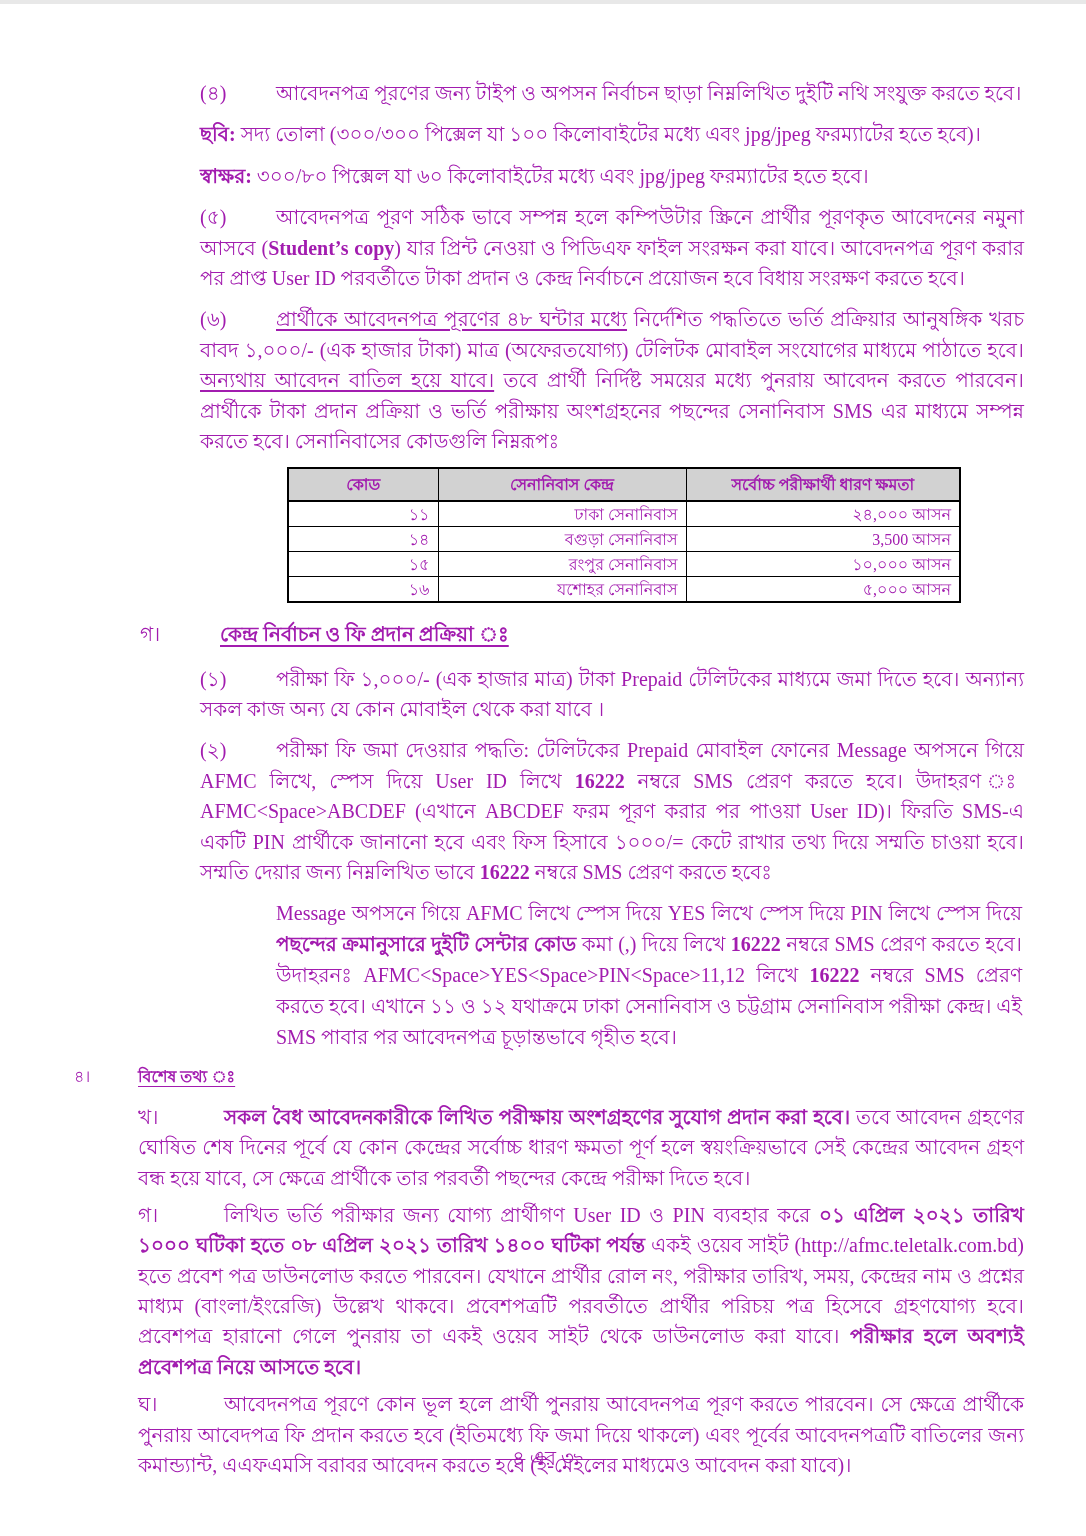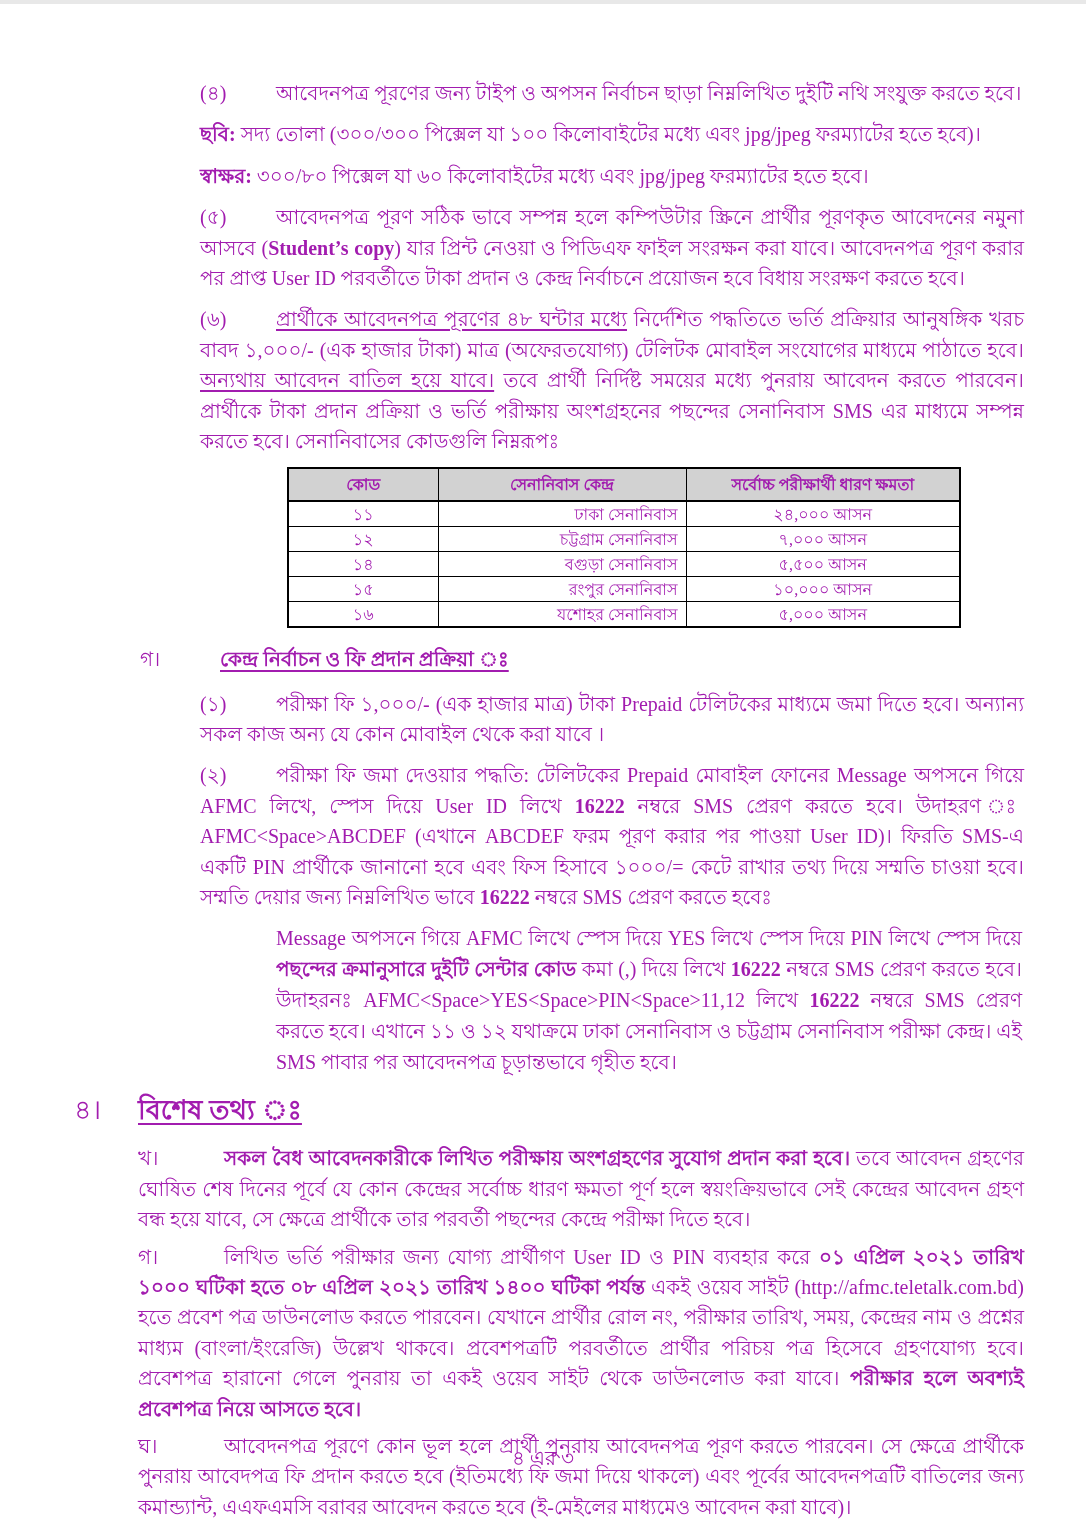--- a/index.html
+++ b/index.html
@@ -16,21 +16,21 @@
     overflow:hidden;
   }
   .para{margin:0 62px 11px 200px;text-align:justify;line-height:1.52;}
   .para .num{display:inline-block;width:76px;}
   .plain{margin:0 62px 11px 200px;text-align:justify;line-height:1.52;}
   .b{font-weight:bold;}
   .u{text-decoration:underline;text-underline-offset:3px;}
   .hd{font-weight:bold;text-decoration:underline;text-underline-offset:4px;}
   .sec-g{margin:4px 62px 14px 140px;line-height:1.52;}
   .sec-g .num{display:inline-block;width:80px;}
-  .sec-4{margin:8px 62px 12px 74px;line-height:1.52;font-size:27px;}
+  .sec-4{margin:8px 62px 12px 74px;line-height:1.52;font-size:16px;}
   .sec-4 .num{display:inline-block;width:64px;}
   .msg{margin:0 64px 12px 276px;text-align:justify;line-height:1.55;}
   .special{margin:0 62px 7px 138px;text-align:justify;line-height:1.52;}
   .special .num{display:inline-block;width:86px;}
   table.tbl{
     border-collapse:collapse;
     margin:6px 0 16px 287px;
     width:672px;
     table-layout:fixed;
     border:2px solid #000;
@@ -38,21 +38,21 @@
   }
   table.tbl th,table.tbl td{border:1px solid #000;padding:0 8px;line-height:1.2;}
   table.tbl thead th{
     background:#d2d2d2;
     font-weight:bold;
     text-align:center;
     height:31px;
     border-bottom:2px solid #000;
   }
   table.tbl td{height:24px;}
-  td.c{text-align:center;}
+  td.c{text-align:right;}
   td.l{text-align:right;padding-left:12px;}
   col.w1{width:150px;} col.w2{width:248px;} col.w3{width:274px;}
   .footer{
     position:absolute;left:0;right:0;bottom:64px;
     text-align:center;font-size:20px;
   }
 </style>
 </head>
 <body>
 
@@ -81,28 +81,23 @@
         <th>সর্বোচ্চ পরীক্ষার্থী ধারণ ক্ষমতা</th>
       </tr>
     </thead>
     <tbody>
       <tr>
         <td class="c">১১</td>
         <td class="l">ঢাকা সেনানিবাস</td>
         <td class="c">২৪,০০০ আসন</td>
       </tr>
       <tr>
-        <td class="c">১২</td>
-        <td class="l">চট্টগ্রাম সেনানিবাস</td>
-        <td class="c">৭,০০০ আসন</td>
-      </tr>
-      <tr>
         <td class="c">১৪</td>
         <td class="l">বগুড়া সেনানিবাস</td>
-        <td class="c">৫,৫০০ আসন</td>
+        <td class="c">3,500 আসন</td>
       </tr>
       <tr>
         <td class="c">১৫</td>
         <td class="l">রংপুর সেনানিবাস</td>
         <td class="c">১০,০০০ আসন</td>
       </tr>
       <tr>
         <td class="c">১৬</td>
         <td class="l">যশোহর সেনানিবাস</td>
         <td class="c">৫,০০০ আসন</td>

